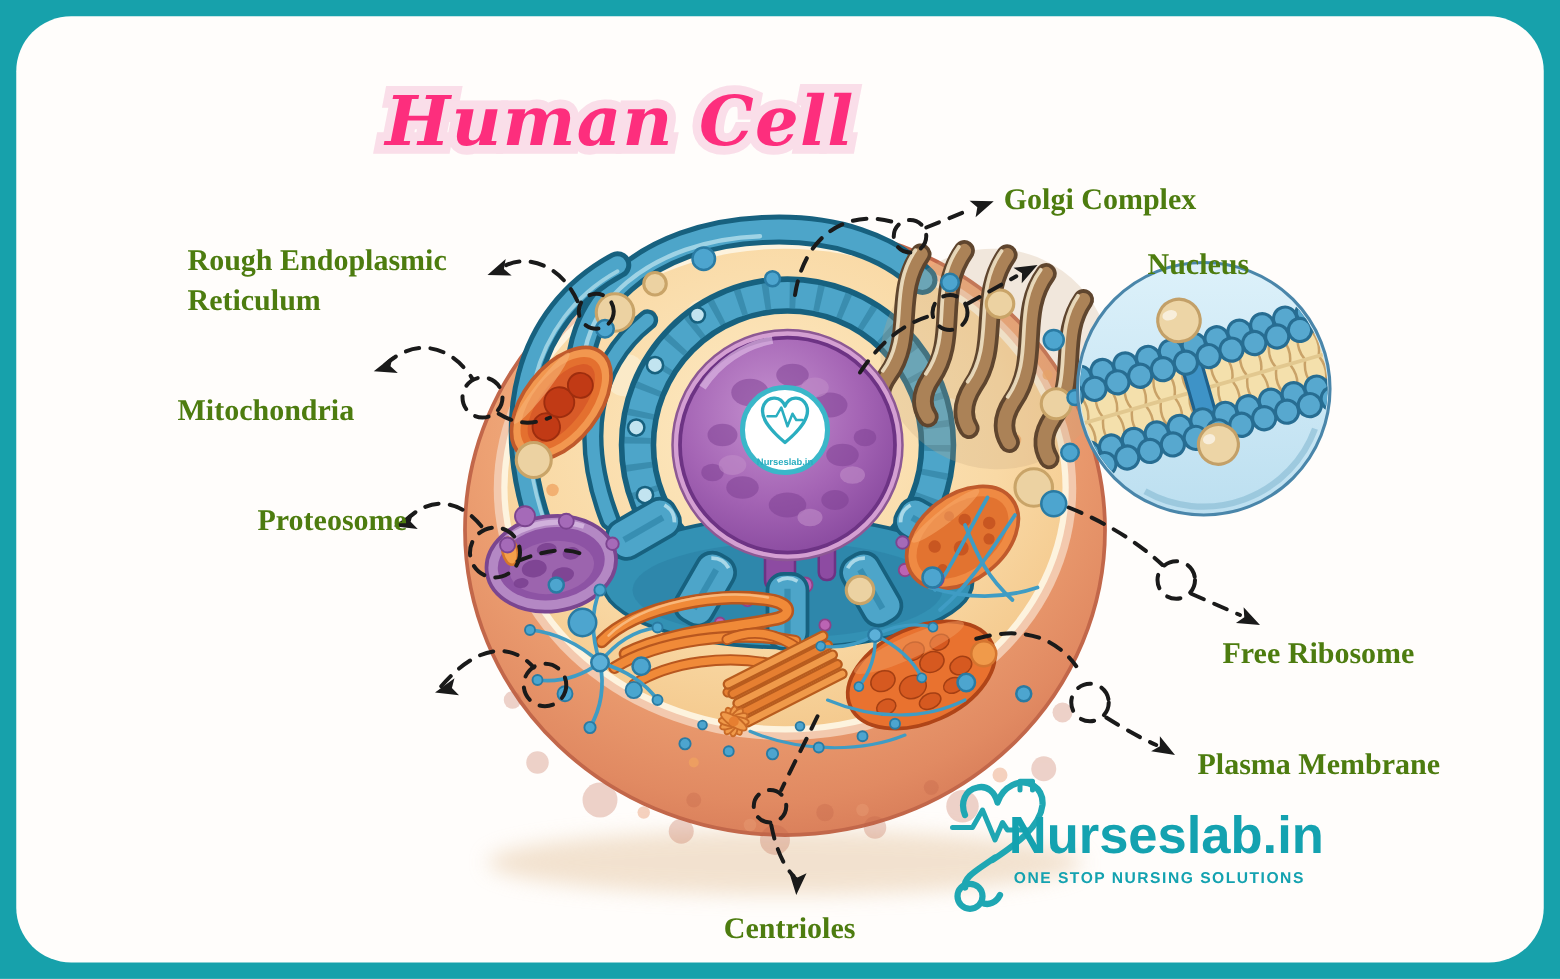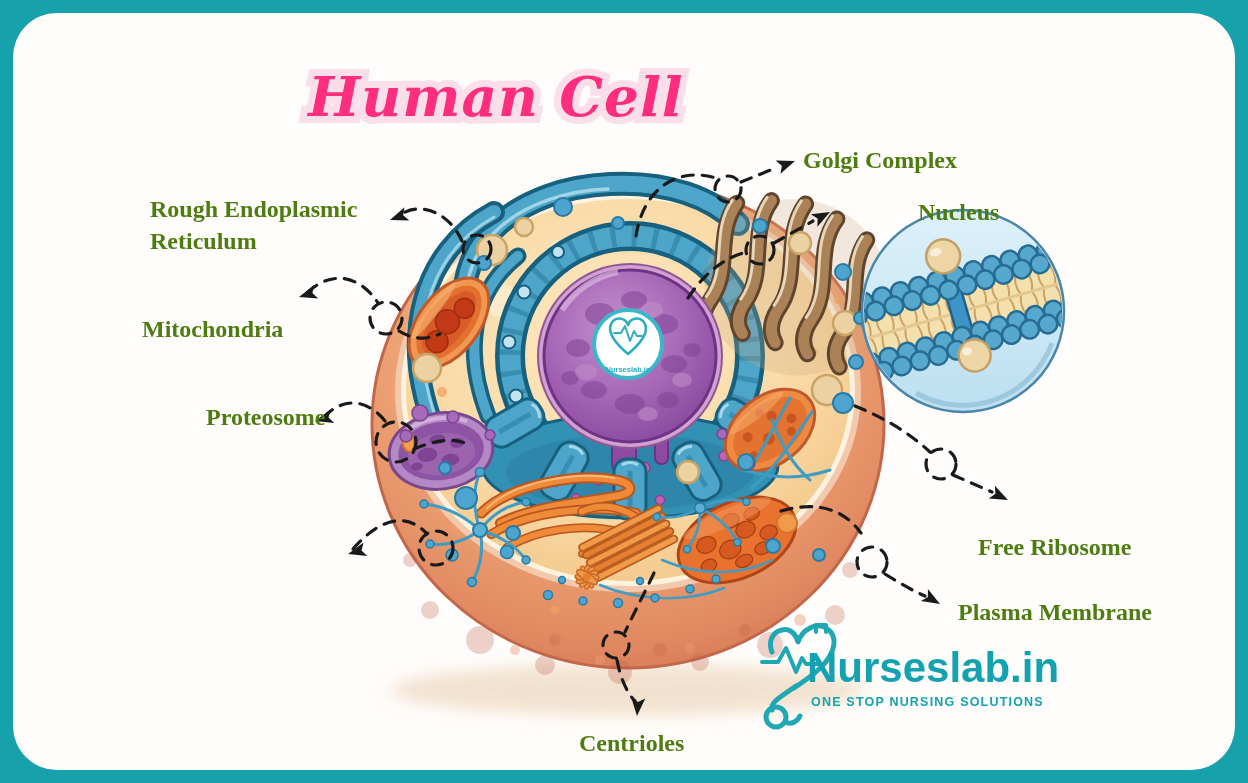--- a/index.html
+++ b/index.html
@@ -528,21 +528,21 @@
       <div class="title-wrap">
         <span class="title-halo">Human Cell</span>
         <span class="title-fg">Human Cell</span>
       </div>
 
       <div class="lbl wrap" style="left:150px; top:193px; width:270px;">Rough Endoplasmic Reticulum</div>
       <div class="lbl" style="left:142px; top:293px;margin-top:20px;">Mitochondria</div>
       <div class="lbl" style="left:174px; top:401px;margin-left:32px;">Proteosome</div>
       <div class="lbl" style="left:803px; top:144px;">Golgi Complex</div>
       <div class="lbl" style="left:884px; top:196px;margin-left:34px;">Nucleus</div>
-      <div class="lbl" style="left:978px; top:507px;margin-top:24px;">Free Ribosome</div>
+      <div class="lbl" style="left:978px; top:507px;">Free Ribosome</div>
       <div class="lbl" style="left:958px; top:596px;">Plasma Membrane</div>
       <div class="lbl" style="left:579px; top:727px;text-align:center;">Centrioles</div>
 
       <div class="logo-name">Nurseslab.in</div>
       <div class="logo-tag">ONE STOP NURSING SOLUTIONS</div>
 
     </div>
   </div>
 </div>
 

